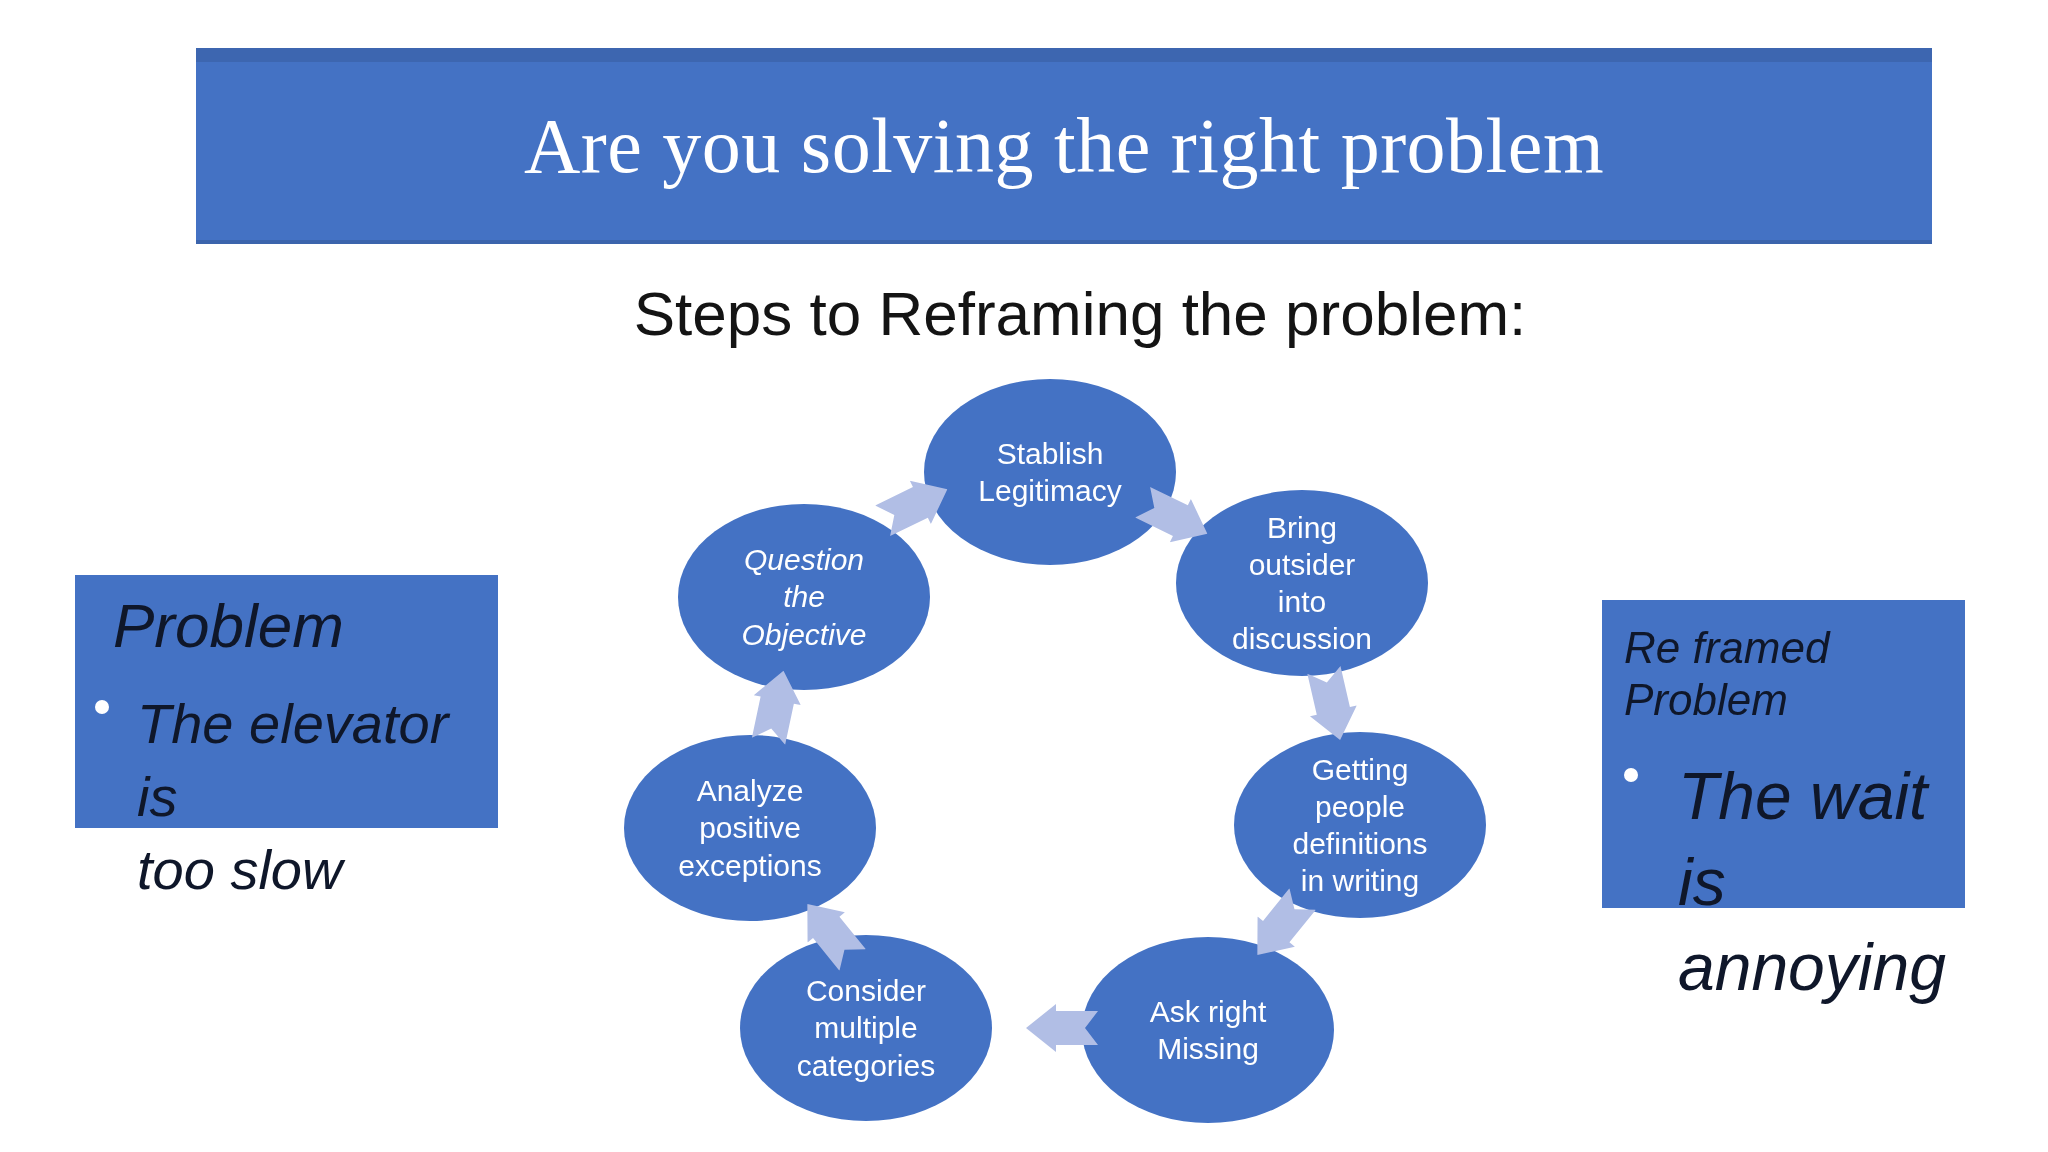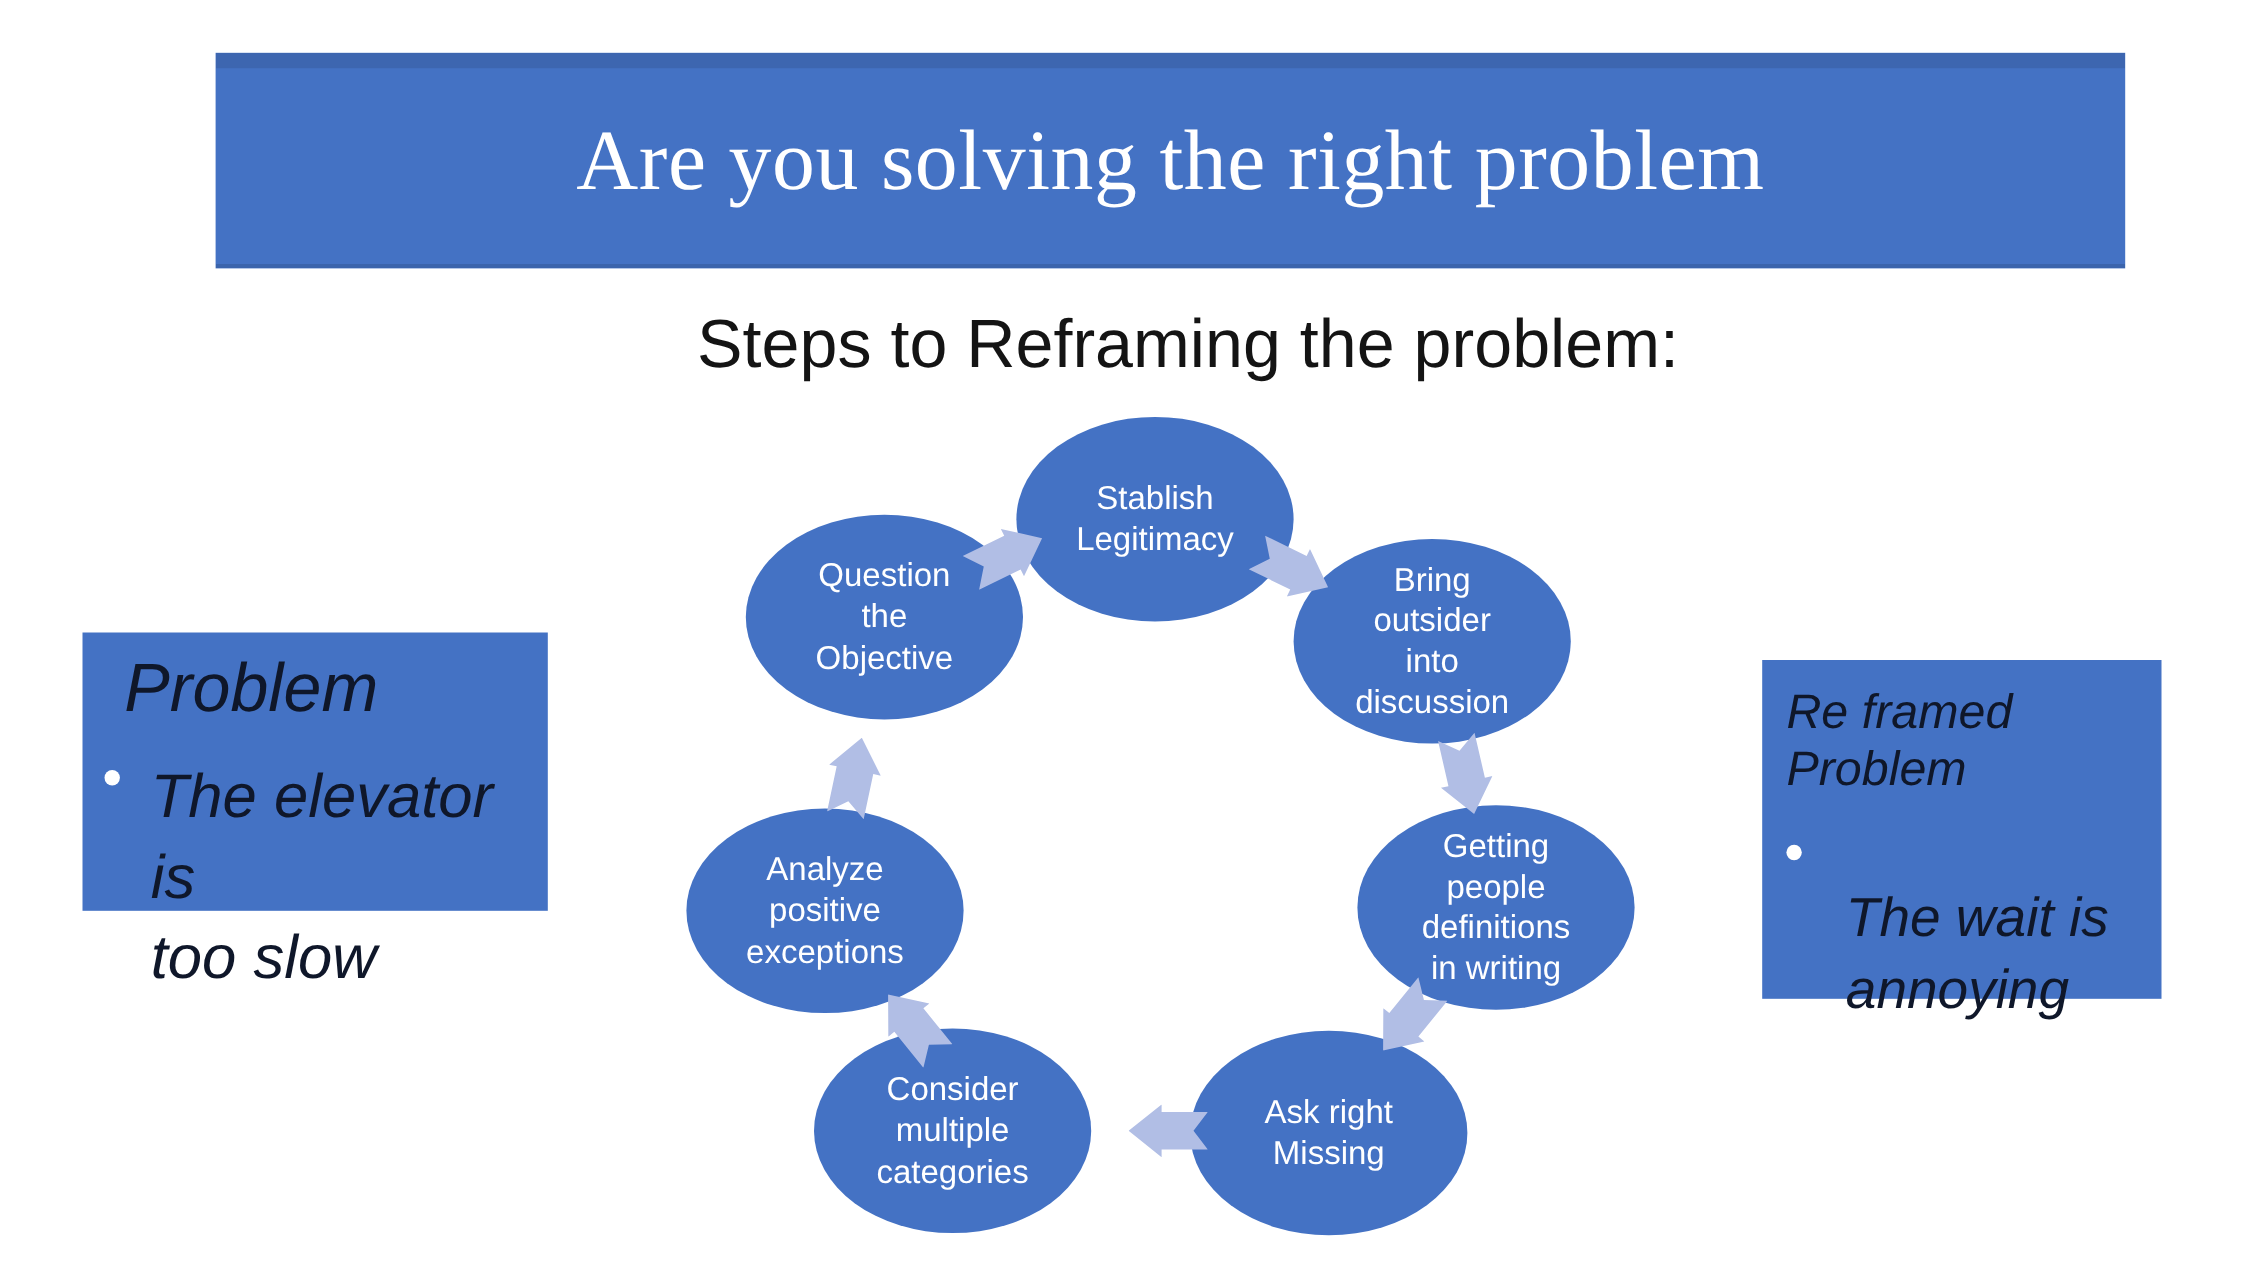--- a/index.html
+++ b/index.html
@@ -67,21 +67,21 @@
     font-size: 30px;
     line-height: 1.24;
     white-space: pre-line;
   }
   .step-1 { left: 924px;  top: 379px; }
   .step-2 { left: 1176px; top: 490px; }
   .step-3 { left: 1234px; top: 732px; }
   .step-4 { left: 1082px; top: 937px; }
   .step-5 { left: 740px;  top: 935px; }
   .step-6 { left: 624px;  top: 735px; }
-  .step-7 { left: 678px;  top: 468px; }
+  .step-7 { left: 678px;  top: 504px; font-style: italic; }
 
   
   .arrow {
     position: absolute;
     width: 72px;
     height: 48px;
     color: var(--arrow-blue, #B1BEE5);
   }
   .arrow-1 { left: 879px;  top: 481px;  transform: rotate(-26deg); }
   .arrow-2 { left: 1139px; top: 494px;  transform: rotate(26deg); }
@@ -118,21 +118,21 @@
     left: 1602px;
     top: 600px;
     width: 363px;
     height: 308px;
     padding: 22px 16px 0 22px;
   }
   .reframed-box .box-heading {
     font-size: 44px;
     margin: 0 0 28px 0;
   }
-  .reframed-box .bullet-text { font-size: 50px; margin-top: 48px; }
+  .reframed-box .bullet-text { font-size: 66px; }
   .reframed-box .bullet-dot  { margin-top: 14px; }
   .reframed-box .box-bullet  { gap: 40px; }
 
   .box-heading {
     font-weight: 400;
     line-height: 1.18;
     white-space: pre-line;
   }
   .box-bullet {
     display: flex;

